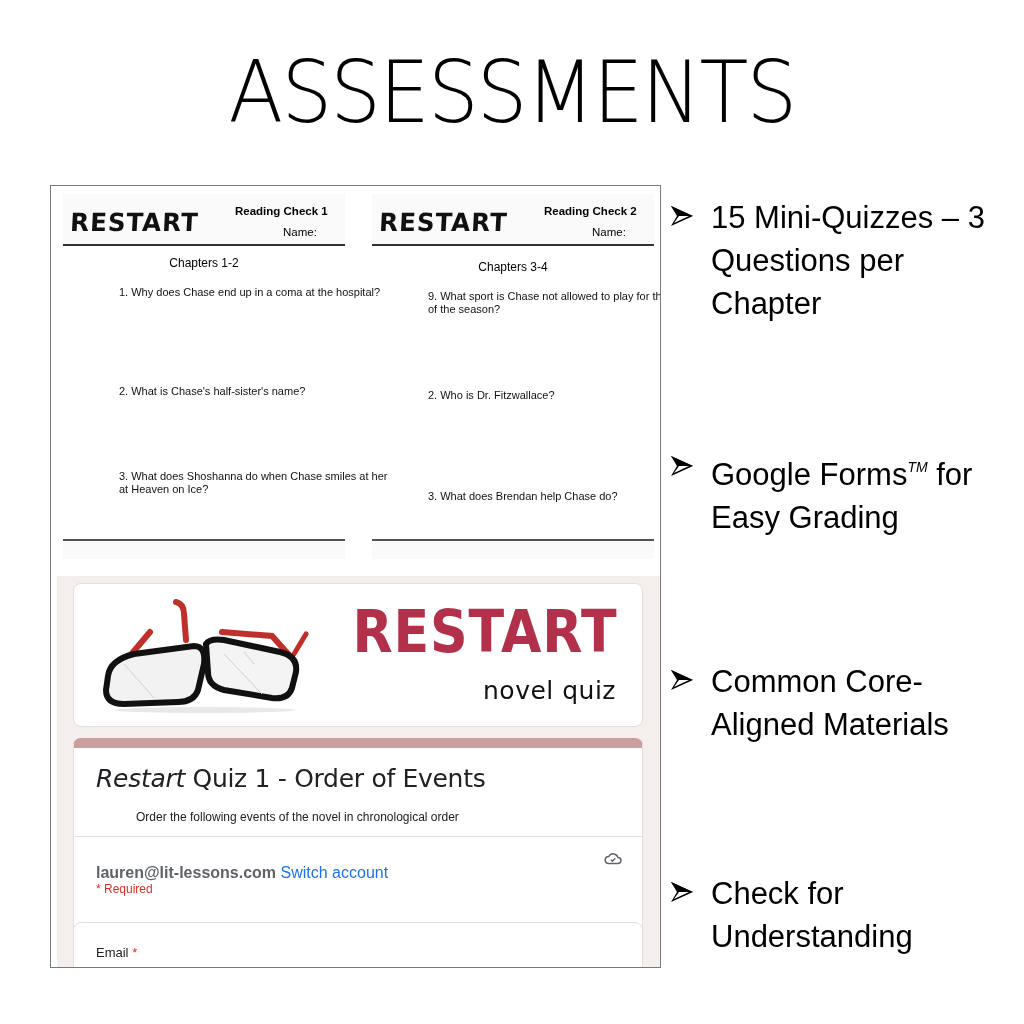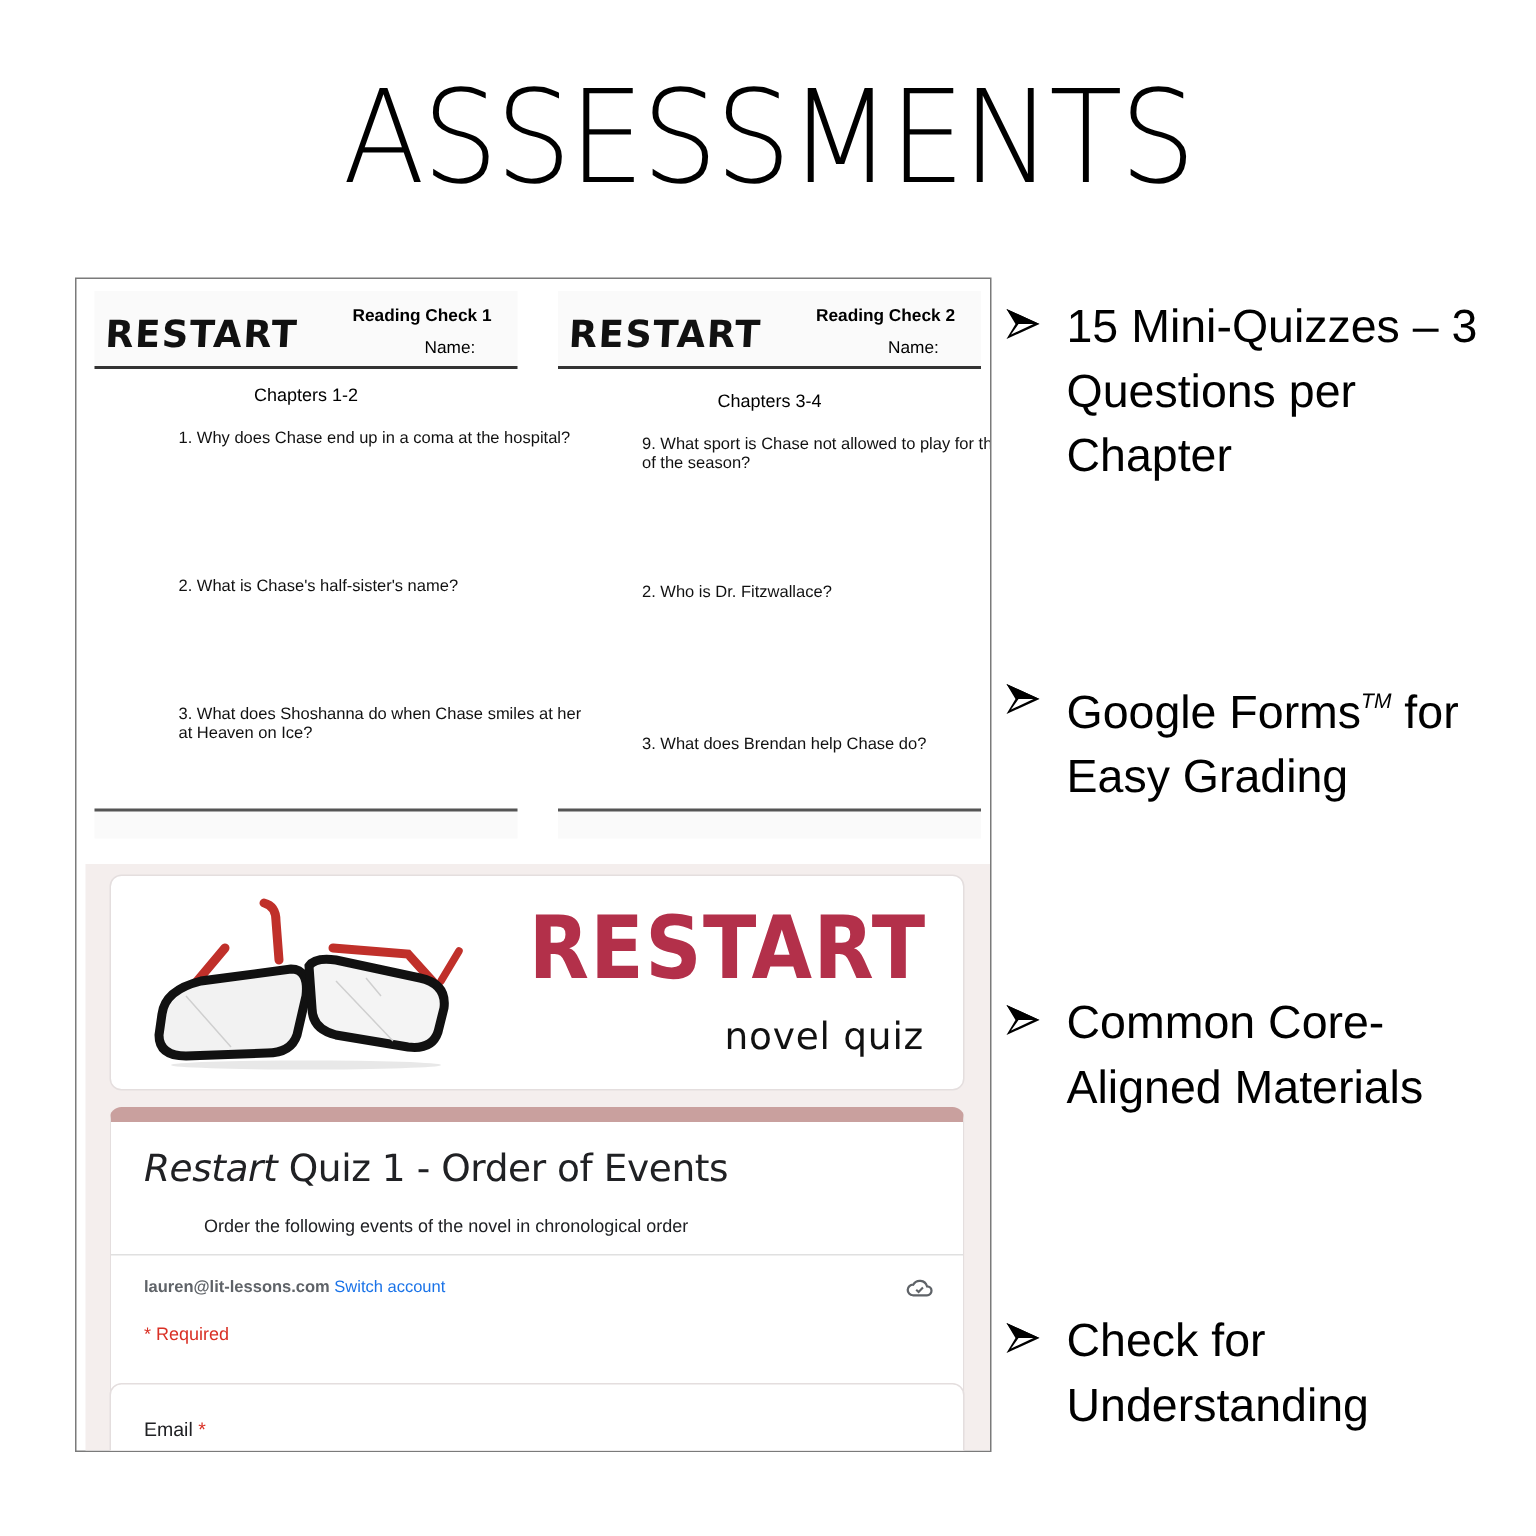--- a/index.html
+++ b/index.html
@@ -70,21 +70,21 @@
   .glasses { position: absolute; left: 20px; top: 10px; width: 220px; height: 120px; }
 
   .title-card { top: 162px; height: 226px; border-top: 10px solid #c9a09e; overflow: hidden; }
   .form-title {
     position: absolute; left: 22px; top: 16px; font-family: "DejaVu Sans", sans-serif;
     font-size: 25px; color: #202124; letter-spacing: -0.3px;
   }
   .form-title em { font-style: italic; }
   .form-desc { position: absolute; left: 22px; top: 62px; font-size: 12px; color: #202124; margin-left: 40px; }
   .divider { position: absolute; left: 0; top: 88px; width: 100%; height: 1px; background: #e0e0e0; }
-  .account { position: absolute; left: 22px; top: 104px; font-size: 11px; color: #5f6368; font-weight: bold; }
+  .account { position: absolute; left: 22px; top: 116px; font-size: 16px; color: #5f6368; font-weight: bold; }
   .switch { color: #1a73e8; font-weight: normal; cursor: pointer; }
   .cloud { position: absolute; right: 20px; top: 103px; width: 18px; height: 14px; }
   .required { position: absolute; left: 22px; top: 134px; font-size: 12px; color: #d93025; }
 
   .email-card { top: 346px; height: 60px; }
   .email-label { position: absolute; left: 22px; top: 22px; font-size: 13px; color: #202124; }
   .email-label .star { color: #d93025; }
 
   
   .bullets { position: absolute; left: 670px; top: 196px; width: 340px; }

